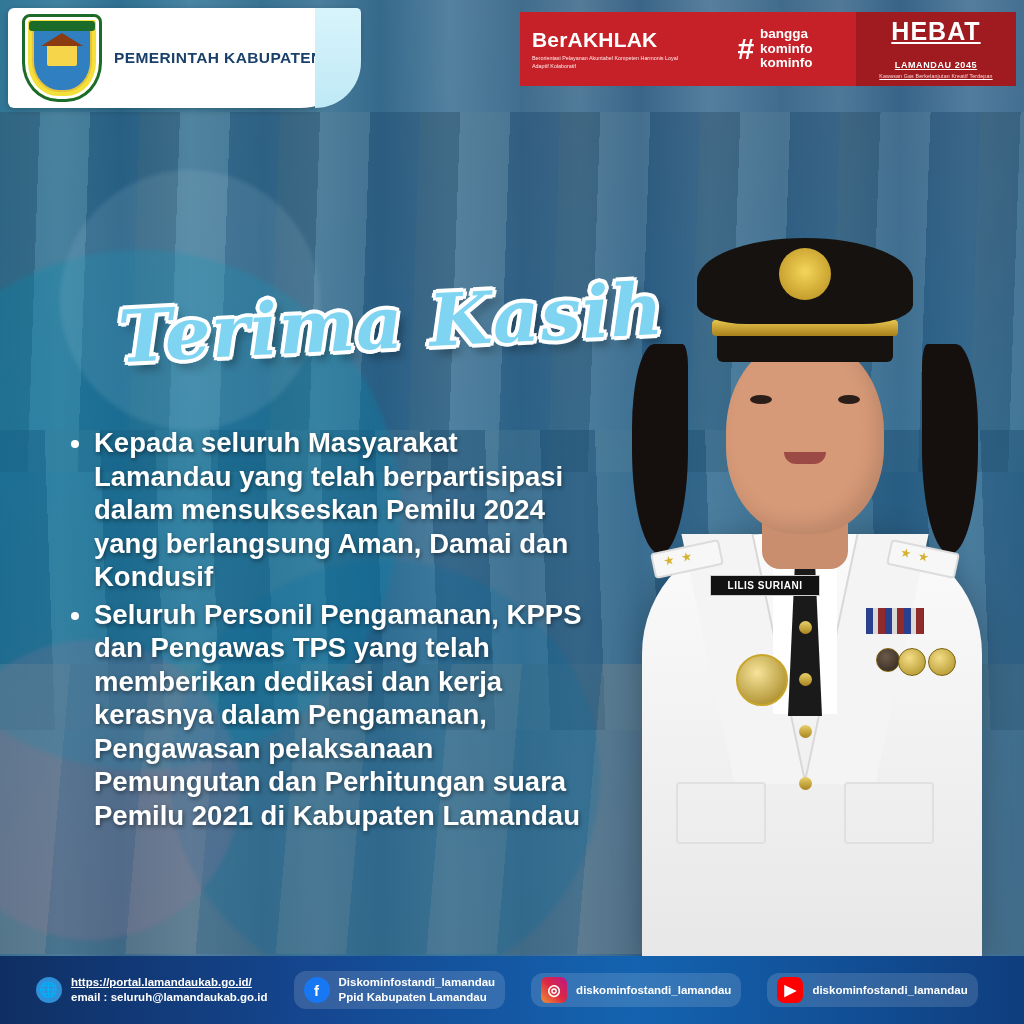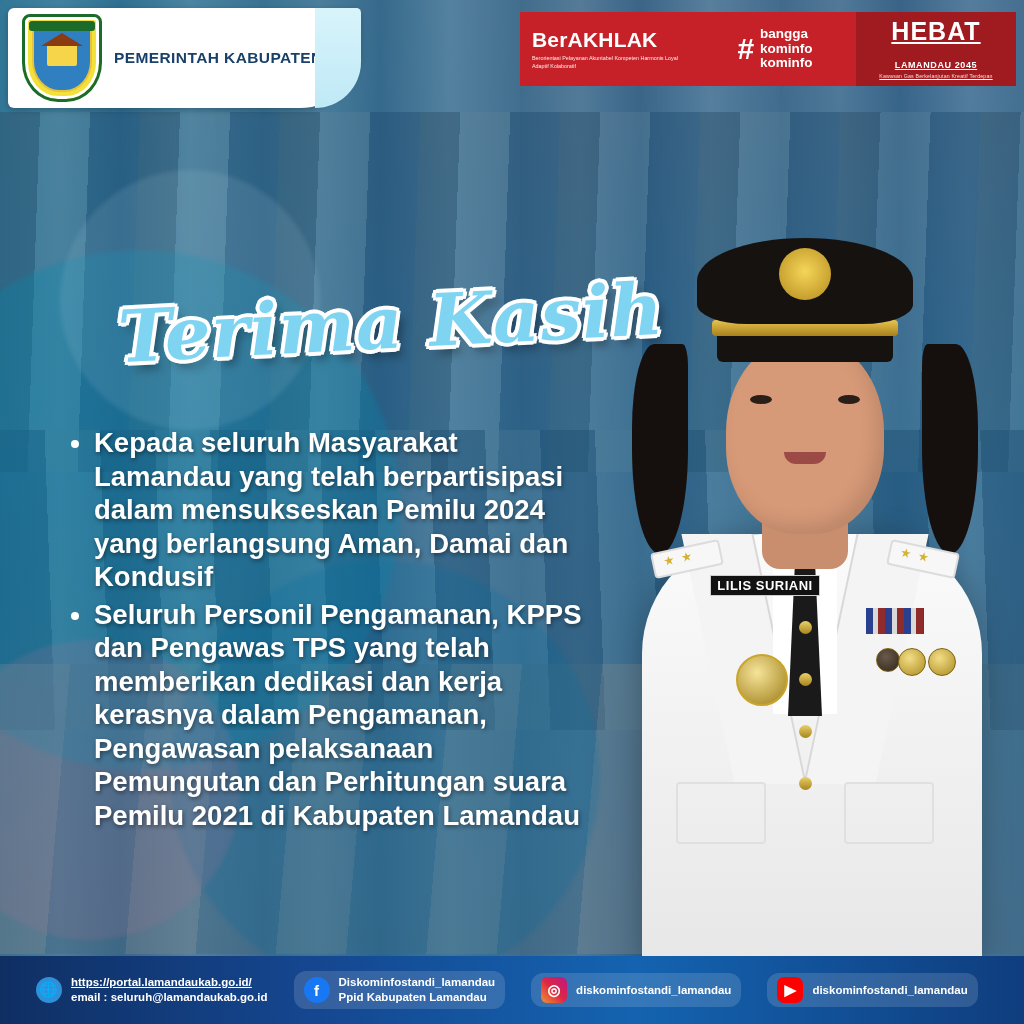--- a/index.html
+++ b/index.html
@@ -111,21 +111,21 @@
   .p-capband{position:absolute;left:50%;transform:translateX(-50%);bottom:602px;width:176px;height:34px;
     background:#15120f;border-radius:6px;}
   .p-capgold{position:absolute;left:50%;transform:translateX(-50%);bottom:628px;width:186px;height:16px;
     background:linear-gradient(180deg,#e7c44e,#a8801c);border-radius:4px;}
   .p-captop{position:absolute;left:50%;transform:translateX(-50%);bottom:640px;width:216px;height:86px;
     background:#15120f;border-radius:52% 52% 24% 24%;}
   .p-emblem{position:absolute;left:50%;transform:translateX(-50%);bottom:664px;width:52px;height:52px;
     background:radial-gradient(circle at 50% 45%, #f5d659, #b48a1d);border-radius:50%;}
   .p-nametag{position:absolute;left:120px;bottom:368px;width:108px;height:19px;background:#121212;
     border:1.5px solid #cfcfcf;display:flex;align-items:center;justify-content:center;}
-  .p-nametag span{color:#fff;font-size:13px;font-weight:700;letter-spacing:.5px;}
+  .p-nametag span{color:#fff;font-size:10px;font-weight:700;letter-spacing:.5px;}
   .p-ribbon{position:absolute;right:96px;bottom:330px;width:58px;height:26px;
     background:repeating-linear-gradient(90deg,#2b3f8f 0 7px,#d9d9d9 7px 12px,#8f2b2b 12px 19px);}
   .p-medal{position:absolute;border-radius:50%;background:radial-gradient(circle at 40% 35%,#f3dd86,#a98b21);border:1px solid #7d6412;}
   .p-medal.m1{right:120px;bottom:292px;width:22px;height:22px;background:radial-gradient(circle at 40% 35%,#6b5a4a,#2e251d);}
   .p-medal.m2{right:94px;bottom:288px;width:26px;height:26px;}
   .p-medal.m3{right:64px;bottom:288px;width:26px;height:26px;}
   .p-emblem2{position:absolute;left:146px;bottom:258px;width:48px;height:48px;border-radius:50%;
     background:radial-gradient(circle at 40% 35%,#f6e49a,#9c7c16);border:2px solid #c9a52b;}
   .p-shoulder-l{position:absolute;left:62px;bottom:392px;width:66px;height:22px;background:#f7f7f7;
     border:2px solid #dcdcdc;transform:rotate(-12deg);border-radius:4px;}

